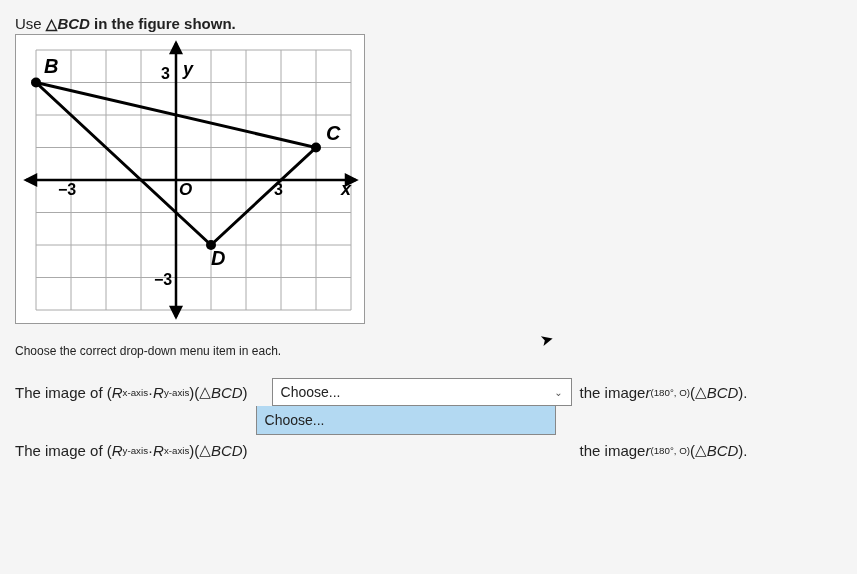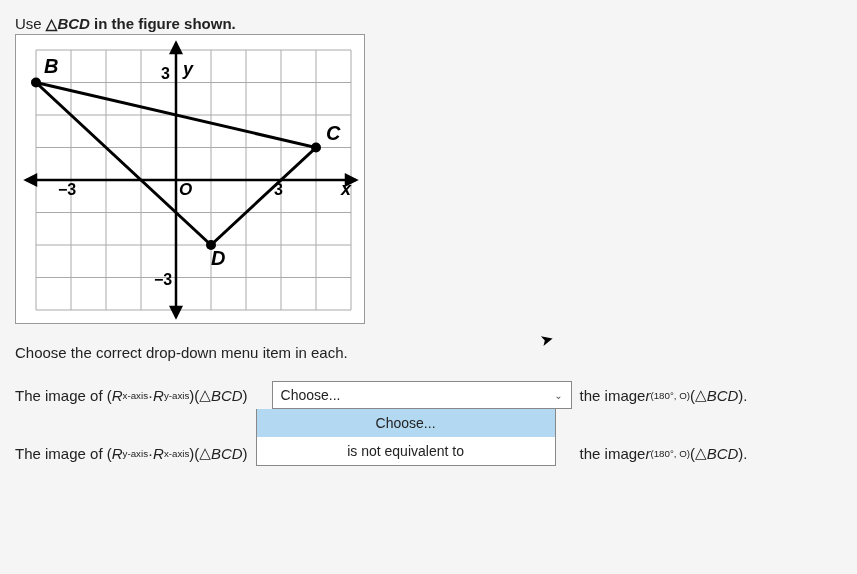--- a/index.html
+++ b/index.html
@@ -19,30 +19,29 @@
     .figure-container {
       border: 1px solid #999;
       background: #fff;
       width: 350px;
       height: 290px;
       position: relative;
       margin-bottom: 20px;
     }
     svg { display: block; }
     .instruction {
-      font-size: 15px;
+      font-size: 12px;
       margin-bottom: 20px;
     }
     .question-row {
       display: flex;
       align-items: center;
       margin-bottom: 30px;
       font-size: 15px;
       position: relative;
-      text-align: center;
     }
     .math-text {
       font-style: italic;
     }
     .dropdown-wrapper {
       position: relative;
       margin: 0 8px;
       padding-left: 16px;
     }
     .dropdown-select {
@@ -161,21 +160,20 @@
     <span class="math-text">BCD</span>
     <span>)</span>
 
   <div class="dropdown-wrapper">
     <div class="dropdown-select">
       <span>Choose...</span>
       <span class="chevron">⌄</span>
     </div>
     <div class="dropdown-menu">
       <div class="dropdown-option highlighted">Choose...</div>
-      <div class="dropdown-option">is not equivalent to</div>
     </div>
   </div>
 
   <span> the image </span>
   <span class="math-text">r</span>
     <span class="sub">(180°, O)</span>
   <span> (</span>
     <span class="triangle-sym"></span>
     <span class="math-text">BCD</span>
     <span>).</span>

